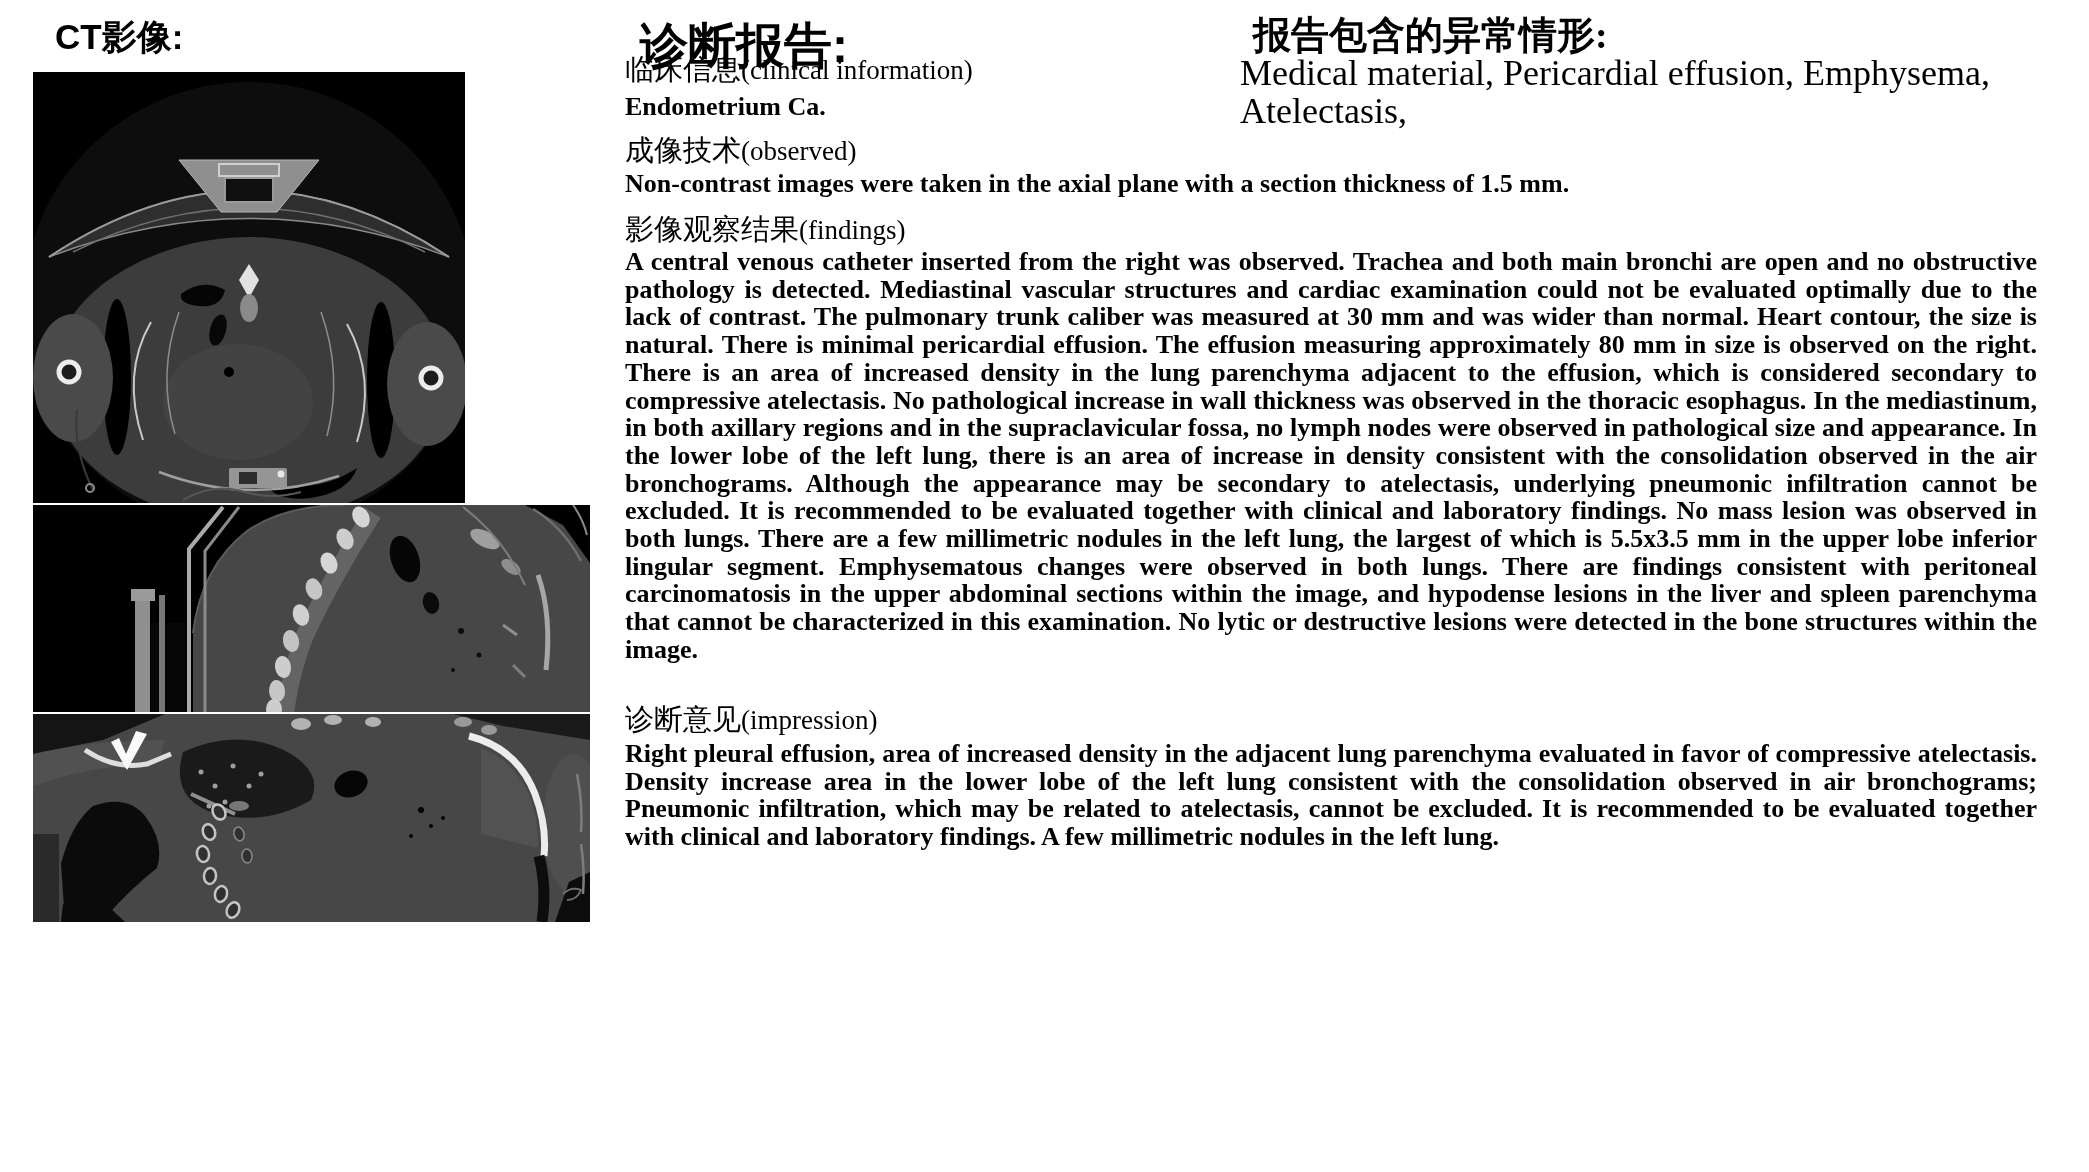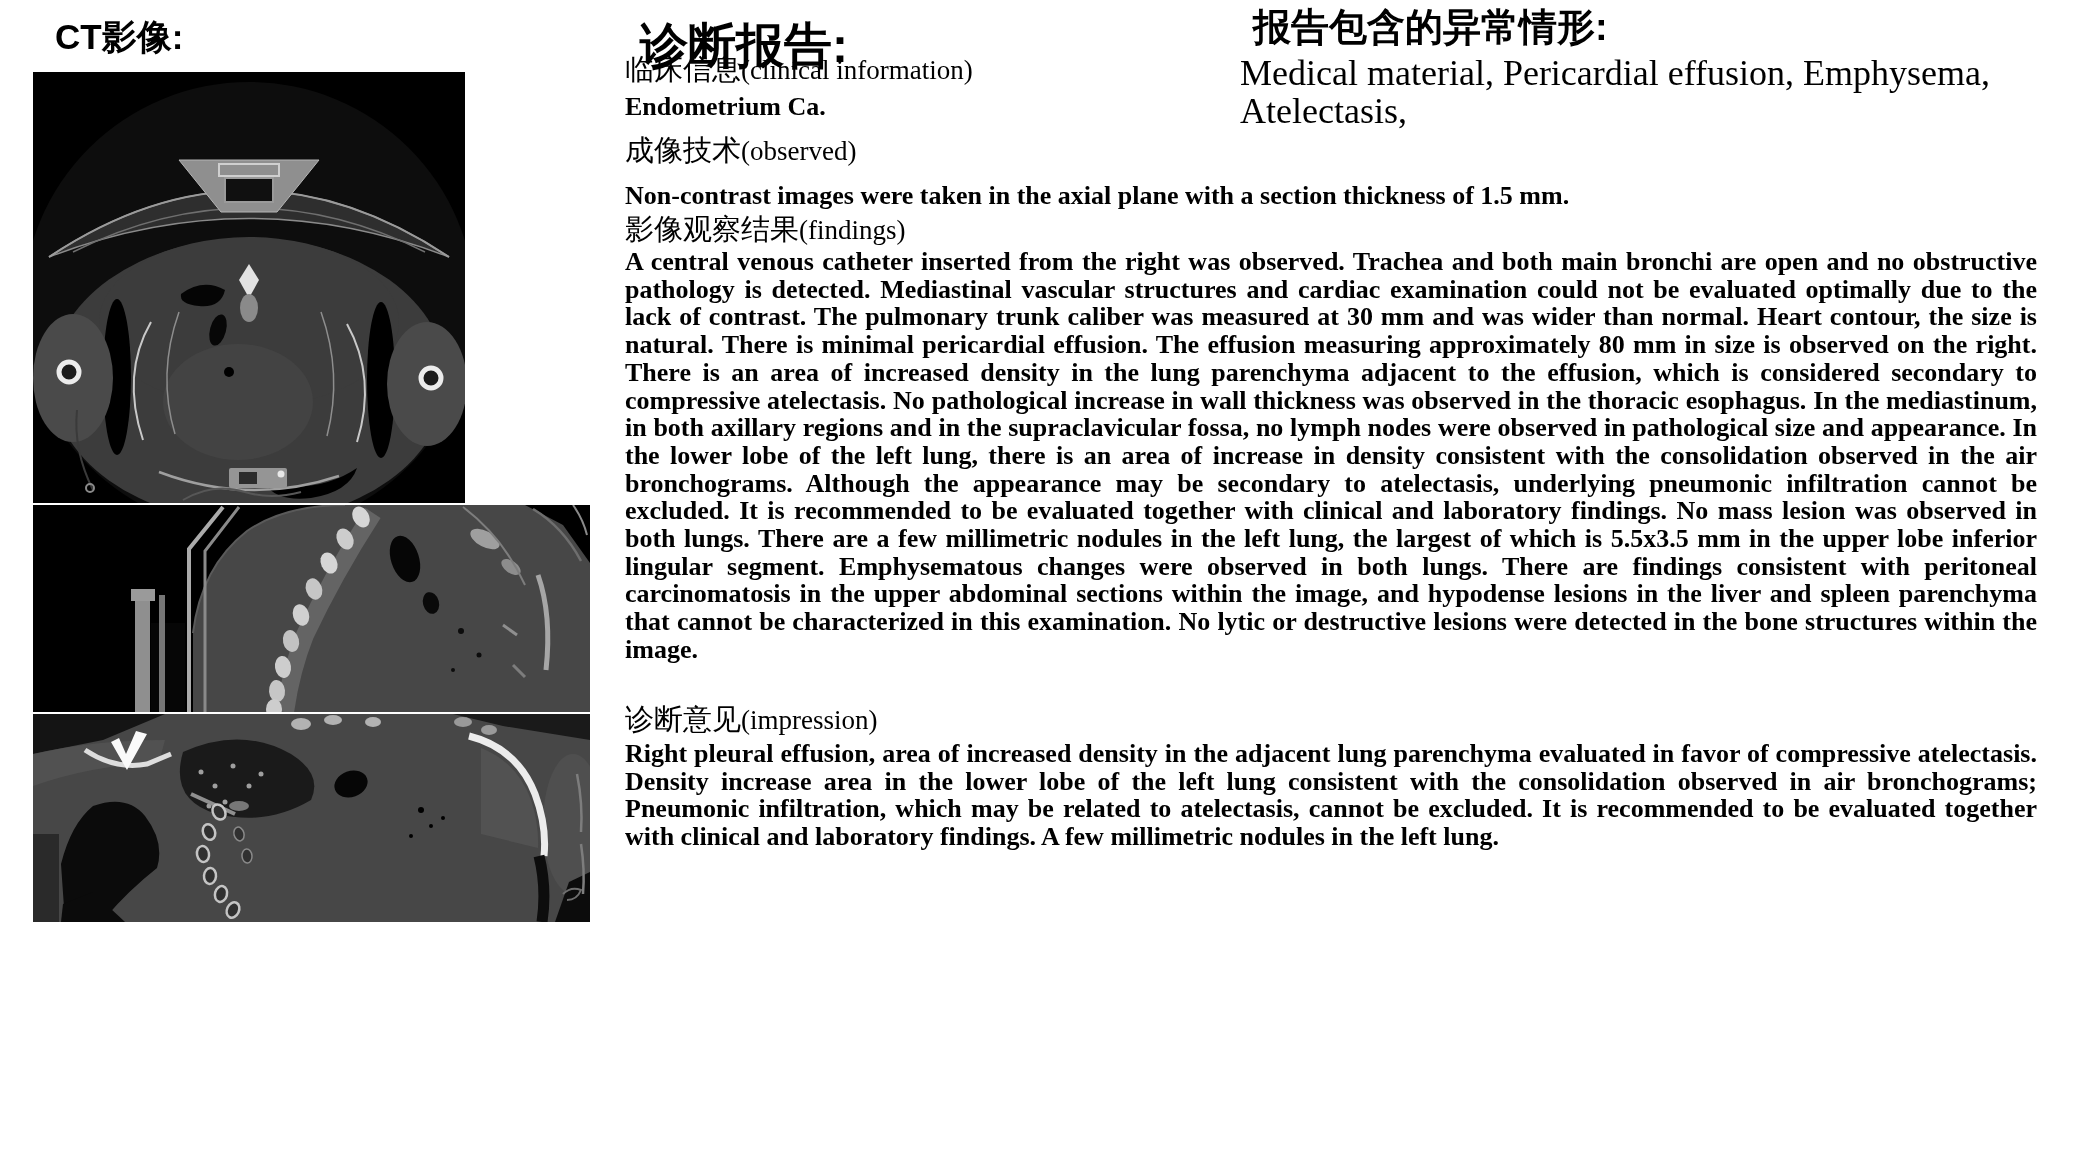--- a/index.html
+++ b/index.html
@@ -7,21 +7,21 @@
     width:2089px;height:1172px;position:relative;background:#ffffff;
     font-family:"Liberation Serif", serif;color:#000;overflow:hidden;
   }
   .abs{position:absolute;}
   .zh-heading{
     font-family:"Liberation Sans", sans-serif;
     font-weight:bold;color:#000;white-space:nowrap;margin-left:13px;
   }
   .ct-title{left:42px;top:14px;font-size:35px;}
   .report-title{left:627px;top:14px;font-size:48px;}
-  .abn-title{left:1240px;top:2px;font-size:38px;}
+  .abn-title{left:1240px;top:10px;font-size:38px;font-family:Liberation Serif, serif;}
   .section-label{left:625px;white-space:nowrap;}
   .section-label .zh{
     font-family:"Liberation Sans", sans-serif;font-size:29px;color:#000;
   }
   .section-label .en{
     font-family:"Liberation Serif", serif;font-size:27px;color:#000;
   }
   .body-text{
     left:625px;width:1412px;font-size:26px;line-height:27.7px;
     text-align:justify;color:#000;font-weight:bold;
@@ -182,21 +182,21 @@
 <div class="abs zh-heading report-title">诊断报告:</div>
 
 <div class="abs section-label" style="top:50px;">
   <span class="zh">临床信息</span><span class="en">(clinical information)</span>
 </div>
 <div class="abs body-text single-line" style="top:93px;">Endometrium Ca.</div>
 
 <div class="abs section-label" style="top:131px;">
   <span class="zh">成像技术</span><span class="en">(observed)</span>
 </div>
-<div class="abs body-text single-line" style="top:182px;">Non-contrast images were taken in the axial plane with a section thickness of 1.5 mm.</div>
+<div class="abs body-text single-line" style="top:170px;">Non-contrast images were taken in the axial plane with a section thickness of 1.5 mm.</div>
 
 <div class="abs section-label" style="top:210px;">
   <span class="zh">影像观察结果</span><span class="en">(findings)</span>
 </div>
 <div class="abs body-text" style="top:248px;">A central venous catheter inserted from the right was observed. Trachea and both main bronchi are open and no obstructive pathology is detected. Mediastinal vascular structures and cardiac examination could not be evaluated optimally due to the lack of contrast. The pulmonary trunk caliber was measured at 30 mm and was wider than normal. Heart contour, the size is natural. There is minimal pericardial effusion. The effusion measuring approximately 80 mm in size is observed on the right. There is an area of increased density in the lung parenchyma adjacent to the effusion, which is considered secondary to compressive atelectasis. No pathological increase in wall thickness was observed in the thoracic esophagus. In the mediastinum, in both axillary regions and in the supraclavicular fossa, no lymph nodes were observed in pathological size and appearance. In the lower lobe of the left lung, there is an area of increase in density consistent with the consolidation observed in the air bronchograms. Although the appearance may be secondary to atelectasis, underlying pneumonic infiltration cannot be excluded. It is recommended to be evaluated together with clinical and laboratory findings. No mass lesion was observed in both lungs. There are a few millimetric nodules in the left lung, the largest of which is 5.5x3.5 mm in the upper lobe inferior lingular segment. Emphysematous changes were observed in both lungs. There are findings consistent with peritoneal carcinomatosis in the upper abdominal sections within the image, and hypodense lesions in the liver and spleen parenchyma that cannot be characterized in this examination. No lytic or destructive lesions were detected in the bone structures within the image.</div>
 
 <div class="abs section-label" style="top:700px;">
   <span class="zh">诊断意见</span><span class="en">(impression)</span>
 </div>
 <div class="abs body-text" style="top:740px;">Right pleural effusion, area of increased density in the adjacent lung parenchyma evaluated in favor of compressive atelectasis.  Density increase area in the lower lobe of the left lung consistent with the consolidation observed in air bronchograms; Pneumonic infiltration, which may be related to atelectasis, cannot be excluded. It is recommended to be evaluated together with clinical and laboratory findings.  A few millimetric nodules in the left lung.</div>

